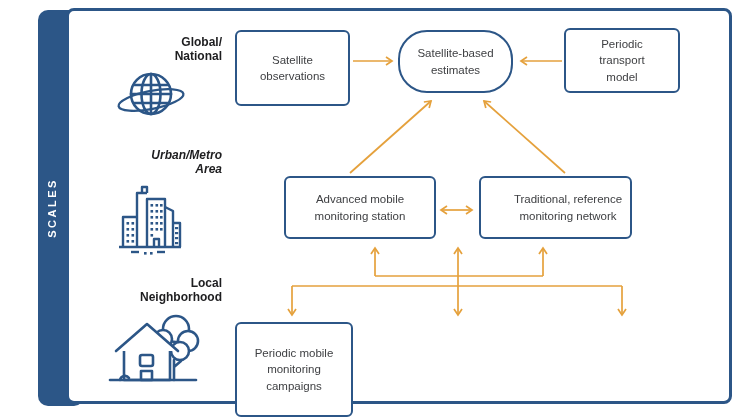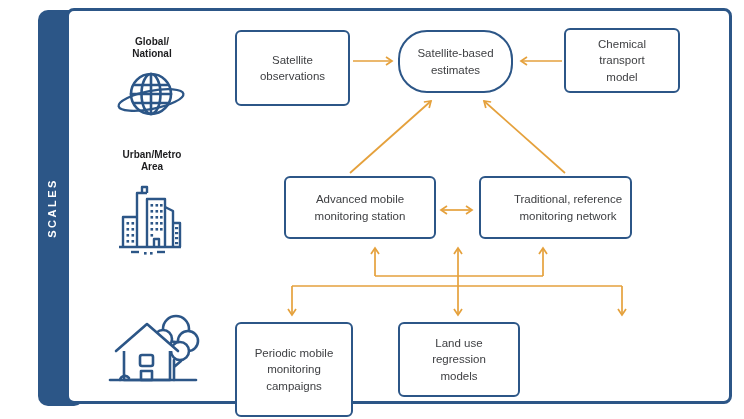--- a/index.html
+++ b/index.html
@@ -17,22 +17,22 @@
   }
   .scales-tab-inner span{
     transform:rotate(-90deg);color:#ffffff;font-size:11px;font-weight:bold;
     letter-spacing:2.5px;white-space:nowrap;
   }
   .panel{
     position:absolute;left:66px;top:8px;width:666px;height:396px;
     background:#ffffff;border:3px solid #2C5687;border-radius:8px;box-sizing:border-box;
   }
   .scale-label{
-    position:absolute;width:140px;text-align:center;
-    font-size:10px;font-weight:bold;color:#1d1d1f;line-height:1.15;
+    position:absolute;width:140px;text-align:right;
+    font-size:12px;font-weight:bold;color:#1d1d1f;line-height:1.15;
     white-space:pre-line;
   }
   .scale-icon{position:absolute;}
   .node{
     position:absolute;background:#ffffff;border:2px solid #2C5687;border-radius:6px;
     box-sizing:border-box;display:flex;align-items:center;justify-content:center;
   }
   .node-label{
     font-size:11.5px;color:#3F4043;text-align:center;line-height:1.4;white-space:pre-line;
   }
@@ -46,22 +46,24 @@
   <div class="scales-tab">
     <div class="scales-tab-inner">
       <span>SCALES</span>
     </div>
   </div>
 
   <div class="panel"></div>
 
   <div class="scale-label" style="left:82px;top:36px;">Global/
 National</div>
-  <div class="scale-label" style="left:82px;top:149px;">Urban/Metro
+  <div class="scale-label" style="left:82px;top:149px;font-style:italic;">Urban/Metro
 Area</div>
+  <div class="scale-label" style="left:82px;top:277px;">Local
+Neighborhood</div>
 
   <div class="scale-icon" style="left:112px;top:66px;">
     <svg width="78" height="62" viewBox="0 0 78 62" fill="none" stroke="#2C5687" stroke-width="2.6" stroke-linecap="round">
       <circle cx="39" cy="28" r="20"></circle>
       <ellipse cx="39" cy="28" rx="9.5" ry="20"></ellipse>
       <line x1="39" y1="8" x2="39" y2="48"></line>
       <line x1="22" y1="19" x2="56" y2="19"></line>
       <line x1="19" y1="28" x2="59" y2="28"></line>
       <line x1="22" y1="37" x2="56" y2="37"></line>
       <ellipse cx="39" cy="34" rx="33" ry="9" transform="rotate(-11 39 34)" stroke-width="2.3"></ellipse>
@@ -133,41 +135,36 @@
 
   <div class="node" style="left:235px;top:30px;width:115px;height:76px;">
     <span class="node-label">Satellite
 observations</span>
   </div>
   <div class="node" style="left:398px;top:30px;width:115px;height:63px;border-radius:29px;">
     <span class="node-label">Satellite-based
 estimates</span>
   </div>
   <div class="node" style="left:564px;top:28px;width:116px;height:65px;">
-    <span class="node-label">Chemical
+    <span class="node-label">Periodic
 transport
 model</span>
   </div>
   <div class="node" style="left:284px;top:176px;width:152px;height:63px;">
     <span class="node-label">Advanced mobile
 monitoring station</span>
   </div>
   <div class="node" style="left:479px;top:176px;width:153px;height:63px;padding-left:25px;">
     <span class="node-label">Traditional, reference
 monitoring network</span>
   </div>
   <div class="node" style="left:235px;top:322px;width:118px;height:95px;">
     <span class="node-label">Periodic mobile
 monitoring
 campaigns</span>
-  </div>
-  <div class="node" style="left:398px;top:322px;width:122px;height:75px;">
-    <span class="node-label">Land use
-regression
-models</span>
   </div>
 
   <svg class="arrow-layer" width="744" height="419" viewBox="0 0 744 419">
     <defs>
       <marker id="ah" viewBox="0 0 12 12" refX="9" refY="6" markerWidth="12" markerHeight="12" orient="auto-start-reverse" markerUnits="userSpaceOnUse">
         <path d="M3,2 L9,6 L3,10" fill="none" stroke="#E5A13C" stroke-width="1.7"></path>
       </marker>
     </defs>
     <g stroke="#E5A13C" stroke-width="1.7" fill="none">
       <line x1="353" y1="61" x2="392" y2="61" marker-end="url(#ah)"></line>

